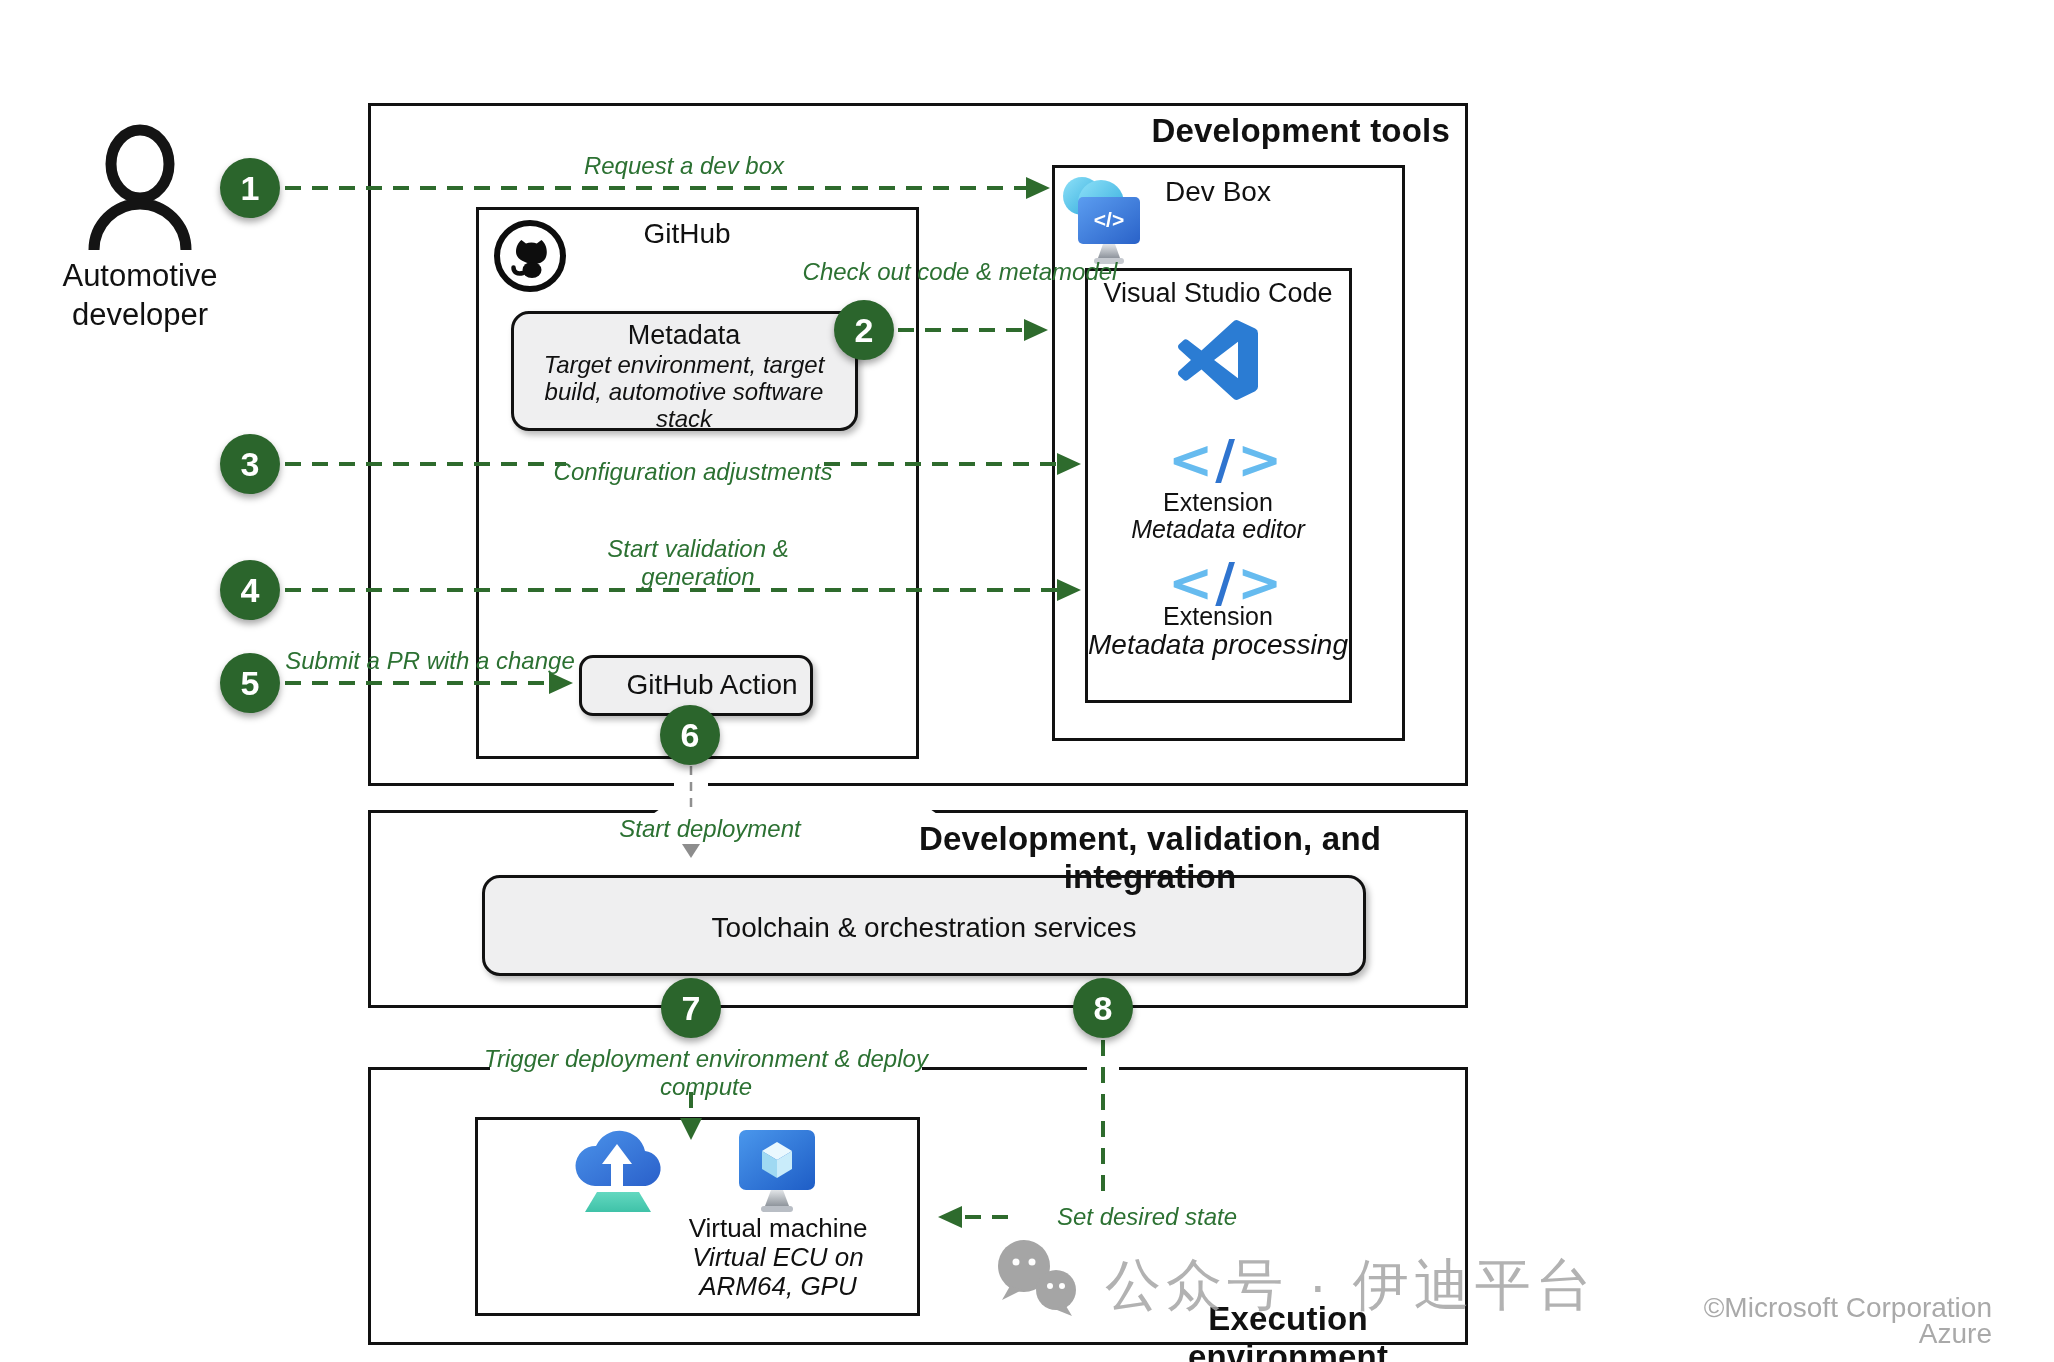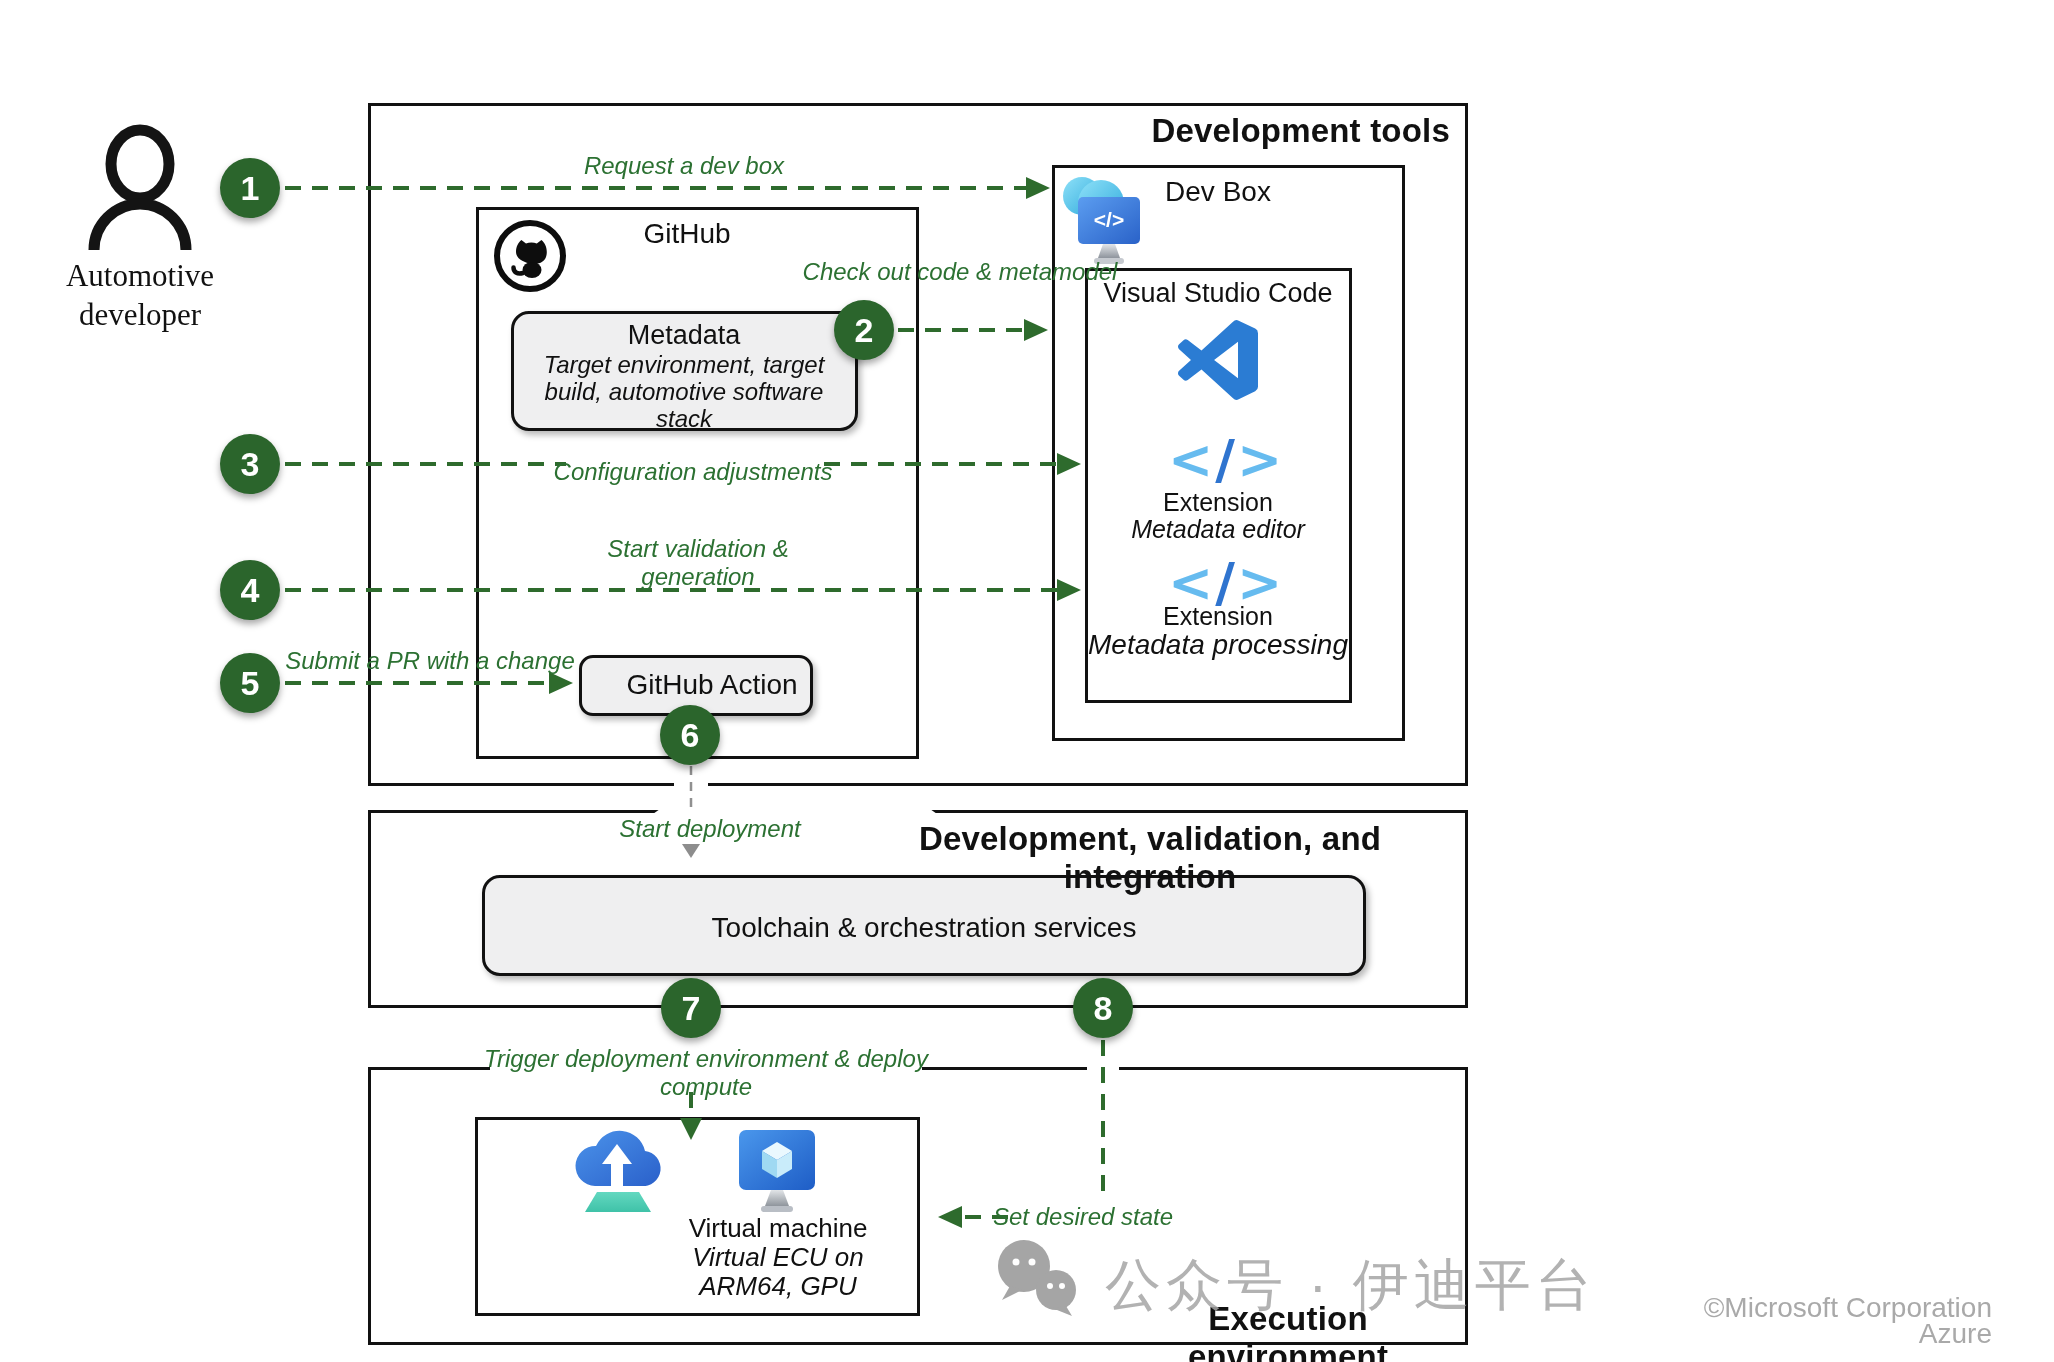--- a/index.html
+++ b/index.html
@@ -74,21 +74,21 @@
     <g>
       <path d="M691 766 V810" stroke="#909090" stroke-width="2.5" stroke-dasharray="9 7" fill="none"></path>
       <polygon points="691,858 682,844 700,844" fill="#8d8d8d"></polygon>
     </g>
   </svg>
 
   <svg class="overlay" style="left:78px;top:118px;" width="124" height="138" viewBox="0 0 124 138">
     <ellipse cx="62" cy="46" rx="29" ry="34" fill="none" stroke="#141414" stroke-width="11"></ellipse>
     <path d="M16 132 a46 46 0 0 1 92 0" fill="none" stroke="#141414" stroke-width="11"></path>
   </svg>
-  <div class="txt center" style="left:18px;top:256px;width:244px;font-size:31px;line-height:39px;font-family:Liberation Serif, serif;">
+  <div class="txt center" style="left:18px;top:256px;width:244px;font-size:31px;line-height:39px;">
     <div>Automotive</div>
     <div>developer</div>
   </div>
 
   <div class="sect-title right" style="left:1050px;top:112px;width:400px;">Development tools</div>
 
   <svg class="overlay" style="left:492px;top:218px;" width="76" height="76" viewBox="0 0 76 76">
     <circle cx="38" cy="38" r="33" fill="#fff" stroke="#0d0d0d" stroke-width="6"></circle>
     <path fill="#0d0d0d" d="M24 34c0-5.5 2.2-9.5 5.4-12l4.6 3.4c3.2-1.1 7.6-1.1 10.8 0l4.6-3.4c3.2 2.5 5.4 6.5 5.4 12 0 7.5-4.2 10.6-9.6 11.8v6.4h-6.4v-6.4C33.4 44.6 24 41.5 24 34z"></path>
     <ellipse cx="40" cy="52" rx="9.5" ry="8" fill="#0d0d0d"></ellipse>
@@ -191,21 +191,21 @@
     <div class="italic">ARM64, GPU</div>
   </div>
 
   <div class="glabel" style="left:534px;top:152px;width:300px;">Request a dev box</div>
   <div class="glabel" style="left:795px;top:258px;width:330px;">Check out code &amp; metamodel</div>
   <div class="glabel" style="left:543px;top:447px;width:300px;margin-top:11px;">Configuration adjustments</div>
   <div class="glabel" style="left:548px;top:535px;width:300px;">Start validation &amp; generation</div>
   <div class="glabel" style="left:280px;top:647px;width:300px;">Submit a PR with a change</div>
   <div class="glabel" style="left:610px;top:815px;width:200px;">Start deployment</div>
   <div class="glabel" style="left:456px;top:1045px;width:500px;">Trigger deployment environment &amp; deploy compute</div>
-  <div class="glabel" style="left:993px;top:1203px;width:240px;text-align:left;font-style:italic;">Set desired state</div>
+  <div class="glabel" style="left:1027px;top:1203px;width:240px;text-align:center;font-style:italic;">Set desired state</div>
 
   <div class="step" style="left:220px;top:158px;">1</div>
   <div class="step" style="left:834px;top:300px;">2</div>
   <div class="step" style="left:220px;top:434px;">3</div>
   <div class="step" style="left:220px;top:560px;">4</div>
   <div class="step" style="left:220px;top:653px;">5</div>
   <div class="step" style="left:660px;top:705px;">6</div>
   <div class="step" style="left:661px;top:978px;">7</div>
   <div class="step" style="left:1073px;top:978px;">8</div>
 

